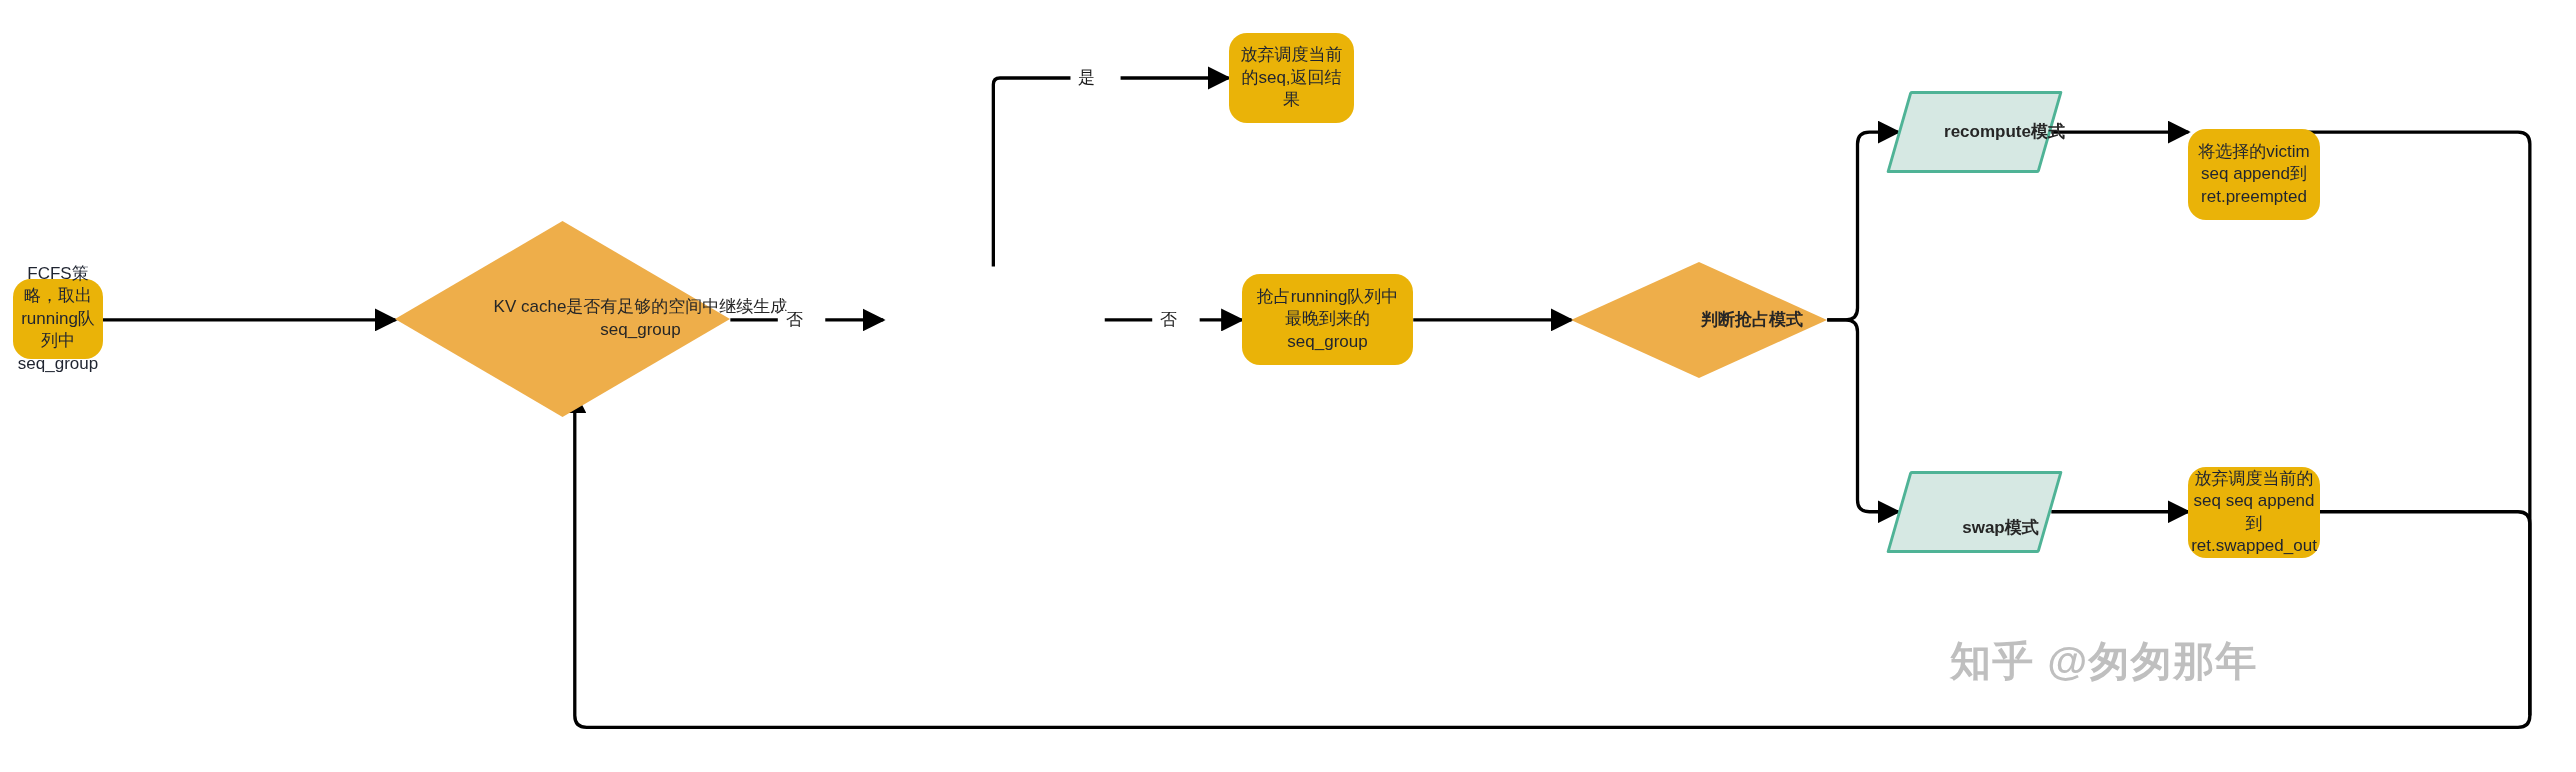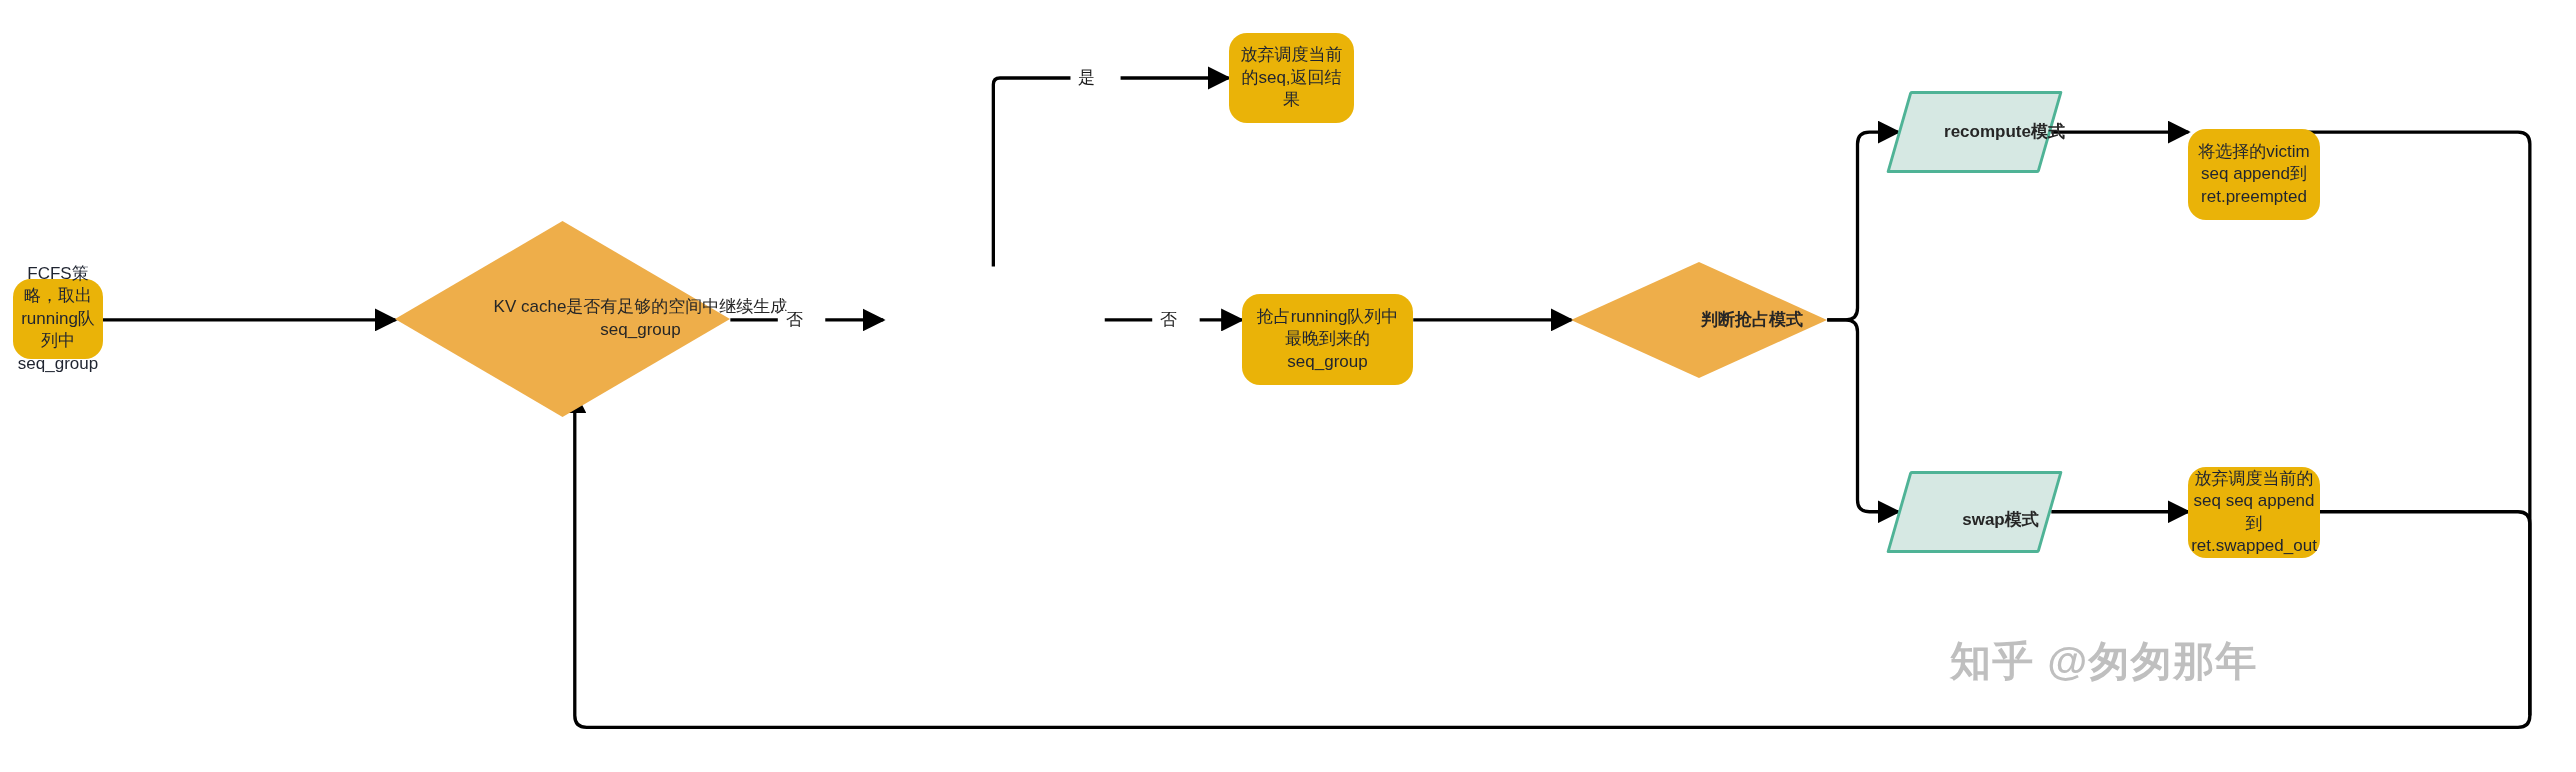--- a/index.html
+++ b/index.html
@@ -179,37 +179,37 @@
 
 
   <div class="edge-label" style="left:1074px; top:69px;">是</div>
 
   <div class="edge-label" style="left:1156px; top:311px;">否</div>
 
   <div class="node rect" style="left:1229px; top:33px; width:125px; height:90px;">
     <span>放弃调度当前的seq,返回结果</span>
   </div>
 
-  <div class="node rect" style="left:1242px; top:274px; width:171px; height:91px;margin-top:20px;">
+  <div class="node rect" style="left:1242px; top:274px; width:171px; height:91px;">
     <span>抢占running队列中最晚到来的seq_group</span>
   </div>
 
   <div class="diamond-wrap" style="left:1571px; top:262px; width:256px; height:116px;font-weight:bold;">
     <div class="diamond-shape"></div>
     <div class="diamond-label" style="padding:0 53px;">判断抢占模式</div>
   </div>
 
   <div class="para-wrap" style="left:1898px; top:91px; width:153px; height:82px;">
     <div class="para-shape"></div>
     <div class="para-label" style="padding:0 30px;">recompute模式</div>
   </div>
 
   <div class="para-wrap" style="left:1898px; top:471px; width:153px; height:82px;">
     <div class="para-shape"></div>
-    <div class="para-label" style="padding:8px 26px;">swap模式</div>
+    <div class="para-label" style="padding:16px 26px;">swap模式</div>
   </div>
 
   <div class="node rect" style="left:2188px; top:87px; width:132px; height:91px;margin-top:42px;">
     <span>将选择的victim seq append到ret.preempted</span>
   </div>
 
   <div class="node rect" style="left:2188px; top:467px; width:132px; height:91px;">
     <span>放弃调度当前的seq seq append到ret.swapped_out</span>
   </div>
 

